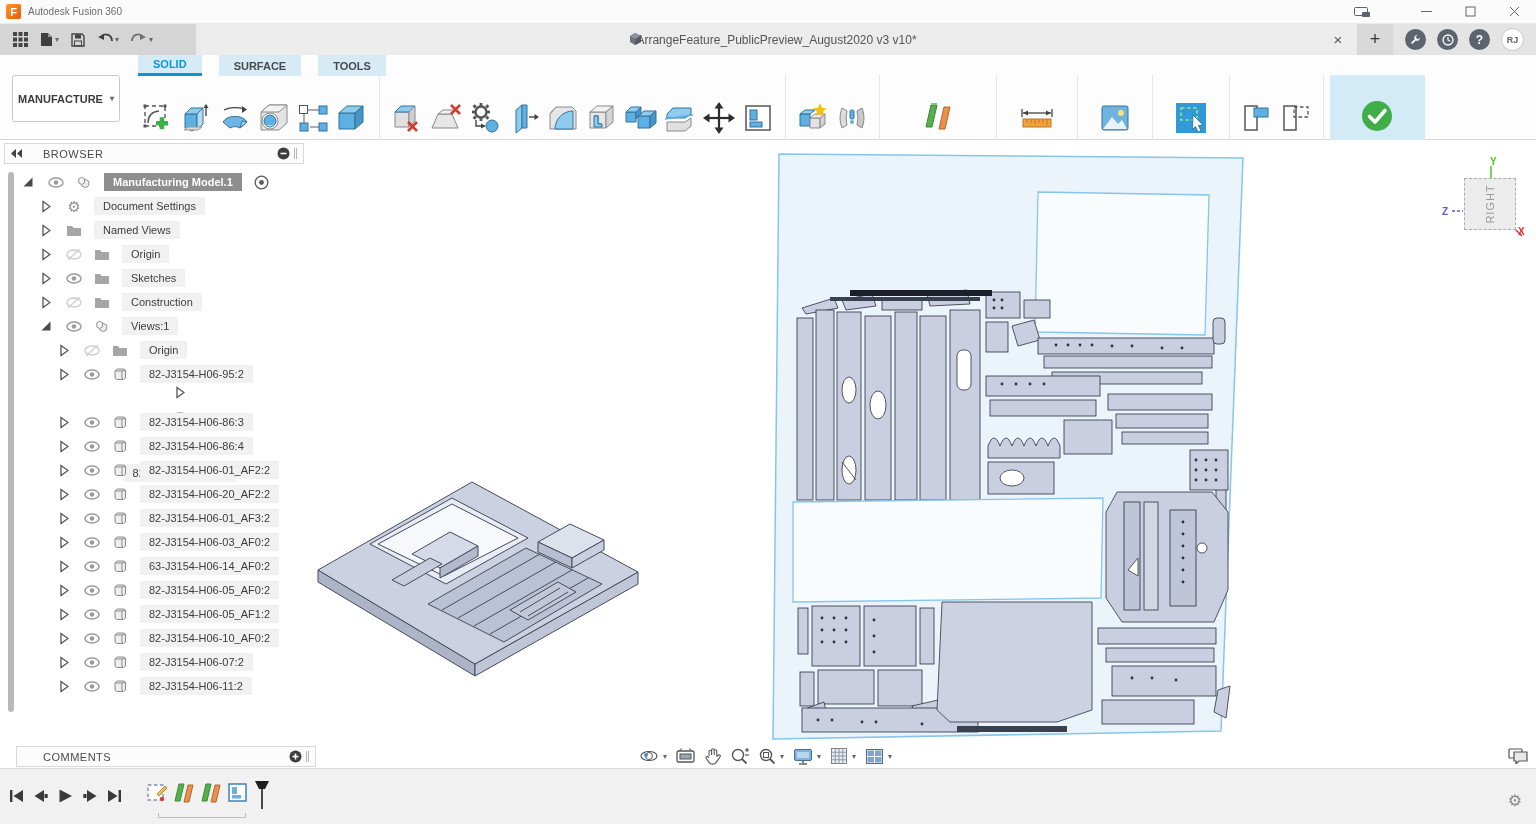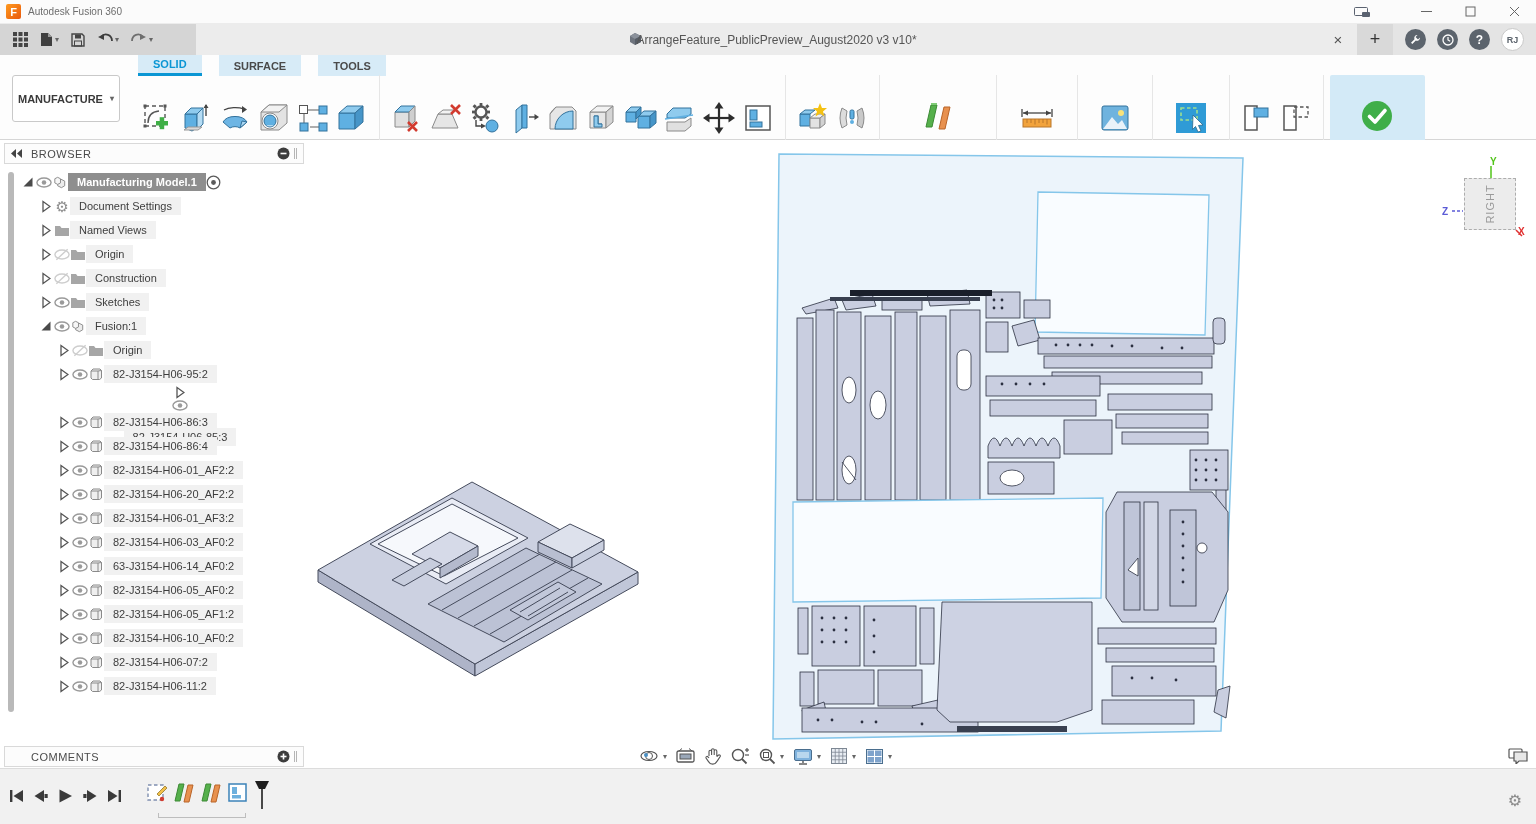--- a/index.html
+++ b/index.html
@@ -67,33 +67,33 @@
   
   .navbar { position: absolute; left: 638px; top: 604px; height: 24px; display: flex; align-items: center; gap: 5px; }
   .nav-btn { display: flex; align-items: center; gap: 2px; padding: 1px 2px; }
 
   .canvas-comment-icon { position: absolute; left: 1508px; top: 608px; }
 
   
   .browser { position: absolute; top: 143px; left: 4px; width: 300px; z-index: 5; }
   .panel-header { height: 21px; background: #fcfcfc; border: 1px solid #d9d9d9; display: flex; align-items: center;
     padding: 0 6px; }
-  .panel-header .ph-title { font-size: 11px; color: #4a4a4a; letter-spacing: 0.5px; margin-left: 8px; }
+  .panel-header .ph-title { font-size: 11px; color: #4a4a4a; letter-spacing: 0.5px; margin-left: 20px; }
   .ph-right { margin-left: auto; display: flex; align-items: center; gap: 4px; }
   .grip { width: 3px; height: 11px; border-left: 1px solid #b5b5b5; border-right: 1px solid #b5b5b5; }
   .tree { margin-top: 6px; position: relative; padding-left: 14px; }
   .tree-scrollbar { position: absolute; left: 4px; top: 2px; width: 6px; height: 540px; background: #b9b9b9; border-radius: 3px; }
-  .tree-row { display: flex; align-items: center; height: 24px; gap: 0; }
+  .tree-row { display: flex; align-items: center; height: 24px; gap: 12px; }
   .tw { display: flex; align-items: center; justify-content: center; width: 16px; }
   .tree-label { font-size: 11px; color: #3d3d3d; background: #f1f1f1; padding: 3px 9px; white-space: nowrap; }
   .tree-label.selected { background: #8e8e8e; color: #fff; font-weight: bold; }
   .gear-glyph { font-size: 15px; color: #8f8f8f; line-height: 1; }
 
   
-  .comments { position: absolute; top: 746px; left: 4px; width: 300px; z-index: 5; }
+  .comments { position: absolute; top: 746px; left: 16px; width: 300px; z-index: 5; }
 
   
   .statusbar { position: absolute; top: 768px; left: 0; right: 0; height: 56px; background: #f1f1f1;
     border-top: 1px solid #dcdcdc; }
   .playback { position: absolute; left: 10px; top: 20px; display: flex; align-items: center; gap: 11px; }
   .timeline { position: absolute; left: 146px; top: 12px; display: flex; align-items: flex-start; gap: 5px; }
   .tl-bracket { position: absolute; left: 158px; top: 44px; width: 88px; height: 5px;
     border-left: 1px solid #bdbdbd; border-right: 1px solid #bdbdbd; border-bottom: 1px solid #bdbdbd; }
   .status-gear { position: absolute; right: 14px; top: 22px; font-size: 16px; color: #8a8a8a; }
 </style>
@@ -882,69 +882,69 @@
           <span class="tree-label">Origin</span>
         </div>
         <div class="tree-row" style="padding-left: 20px;">
           <span class="tw">
             <svg width="10" height="13" viewBox="0 0 10 13">
               <path d="M2,1.5 L9,6.5 L2,11.5 Z" fill="#fff" stroke="#555" stroke-width="1.3"></path>
             </svg>
           </span>
           <span class="tw">
             <svg width="17" height="13" viewBox="0 0 17 13">
+              <ellipse cx="8.5" cy="6.5" rx="7.5" ry="4.8" fill="none" stroke="#9a9a9a" stroke-width="1.5"></ellipse>
+              <circle cx="8.5" cy="6.5" r="2.4" fill="#9a9a9a"></circle>
+            </svg>
+          </span>
+          <span class="tw">
+            <svg width="16" height="13" viewBox="0 0 16 13">
+              <path d="M1,2 L6,2 L7.5,4 L15,4 L15,12 L1,12 Z" fill="#a6a6a6"></path>
+            </svg>
+          </span>
+          <span class="tree-label">Sketches</span>
+        </div>
+        <div class="tree-row" style="padding-left: 20px;">
+          <span class="tw">
+            <svg width="10" height="13" viewBox="0 0 10 13">
+              <path d="M2,1.5 L9,6.5 L2,11.5 Z" fill="#fff" stroke="#555" stroke-width="1.3"></path>
+            </svg>
+          </span>
+          <span class="tw">
+            <svg width="17" height="13" viewBox="0 0 17 13">
               <ellipse cx="8.5" cy="6.5" rx="7.5" ry="4.8" fill="none" stroke="#cecece" stroke-width="1.5"></ellipse>
               <line x1="2.5" y1="12" x2="14.5" y2="1" stroke="#cecece" stroke-width="1.5"></line>
             </svg>
           </span>
           <span class="tw">
             <svg width="16" height="13" viewBox="0 0 16 13">
               <path d="M1,2 L6,2 L7.5,4 L15,4 L15,12 L1,12 Z" fill="#a6a6a6"></path>
             </svg>
           </span>
           <span class="tree-label">Construction</span>
-        </div>
-        <div class="tree-row" style="padding-left: 20px;">
-          <span class="tw">
-            <svg width="10" height="13" viewBox="0 0 10 13">
-              <path d="M2,1.5 L9,6.5 L2,11.5 Z" fill="#fff" stroke="#555" stroke-width="1.3"></path>
-            </svg>
-          </span>
-          <span class="tw">
-            <svg width="17" height="13" viewBox="0 0 17 13">
-              <ellipse cx="8.5" cy="6.5" rx="7.5" ry="4.8" fill="none" stroke="#9a9a9a" stroke-width="1.5"></ellipse>
-              <circle cx="8.5" cy="6.5" r="2.4" fill="#9a9a9a"></circle>
-            </svg>
-          </span>
-          <span class="tw">
-            <svg width="16" height="13" viewBox="0 0 16 13">
-              <path d="M1,2 L6,2 L7.5,4 L15,4 L15,12 L1,12 Z" fill="#a6a6a6"></path>
-            </svg>
-          </span>
-          <span class="tree-label">Sketches</span>
         </div>
         <div class="tree-row" style="padding-left: 20px;">
           <span class="tw">
             <svg width="12" height="12" viewBox="0 0 12 12">
               <path d="M10.5,1.5 L10.5,10.5 L1.5,10.5 Z" fill="#4a4a4a"></path>
             </svg>
           </span>
           <span class="tw">
             <svg width="17" height="13" viewBox="0 0 17 13">
               <ellipse cx="8.5" cy="6.5" rx="7.5" ry="4.8" fill="none" stroke="#9a9a9a" stroke-width="1.5"></ellipse>
               <circle cx="8.5" cy="6.5" r="2.4" fill="#9a9a9a"></circle>
             </svg>
           </span>
           <span class="tw">
             <svg width="17" height="17" viewBox="0 0 17 17">
               <path d="M6,7 L9.5,5 L13.5,7 L13.5,12 L10,14 L6,12 Z" fill="#ececec" stroke="#8a8a8a"></path>
               <path d="M3,4.5 L6,3 L9,4.5 L9,9 L6,10.5 L3,9 Z" fill="#f7f7f7" stroke="#8a8a8a"></path>
             </svg>
           </span>
-          <span class="tree-label">Fusion:1</span>
+          <span class="tree-label">Views:1</span>
         </div>
         <div class="tree-row" style="padding-left: 38px;">
           <span class="tw">
             <svg width="10" height="13" viewBox="0 0 10 13">
               <path d="M2,1.5 L9,6.5 L2,11.5 Z" fill="#fff" stroke="#555" stroke-width="1.3"></path>
             </svg>
           </span>
           <span class="tw">
             <svg width="17" height="13" viewBox="0 0 17 13">
               <ellipse cx="8.5" cy="6.5" rx="7.5" ry="4.8" fill="none" stroke="#cecece" stroke-width="1.5"></ellipse>

